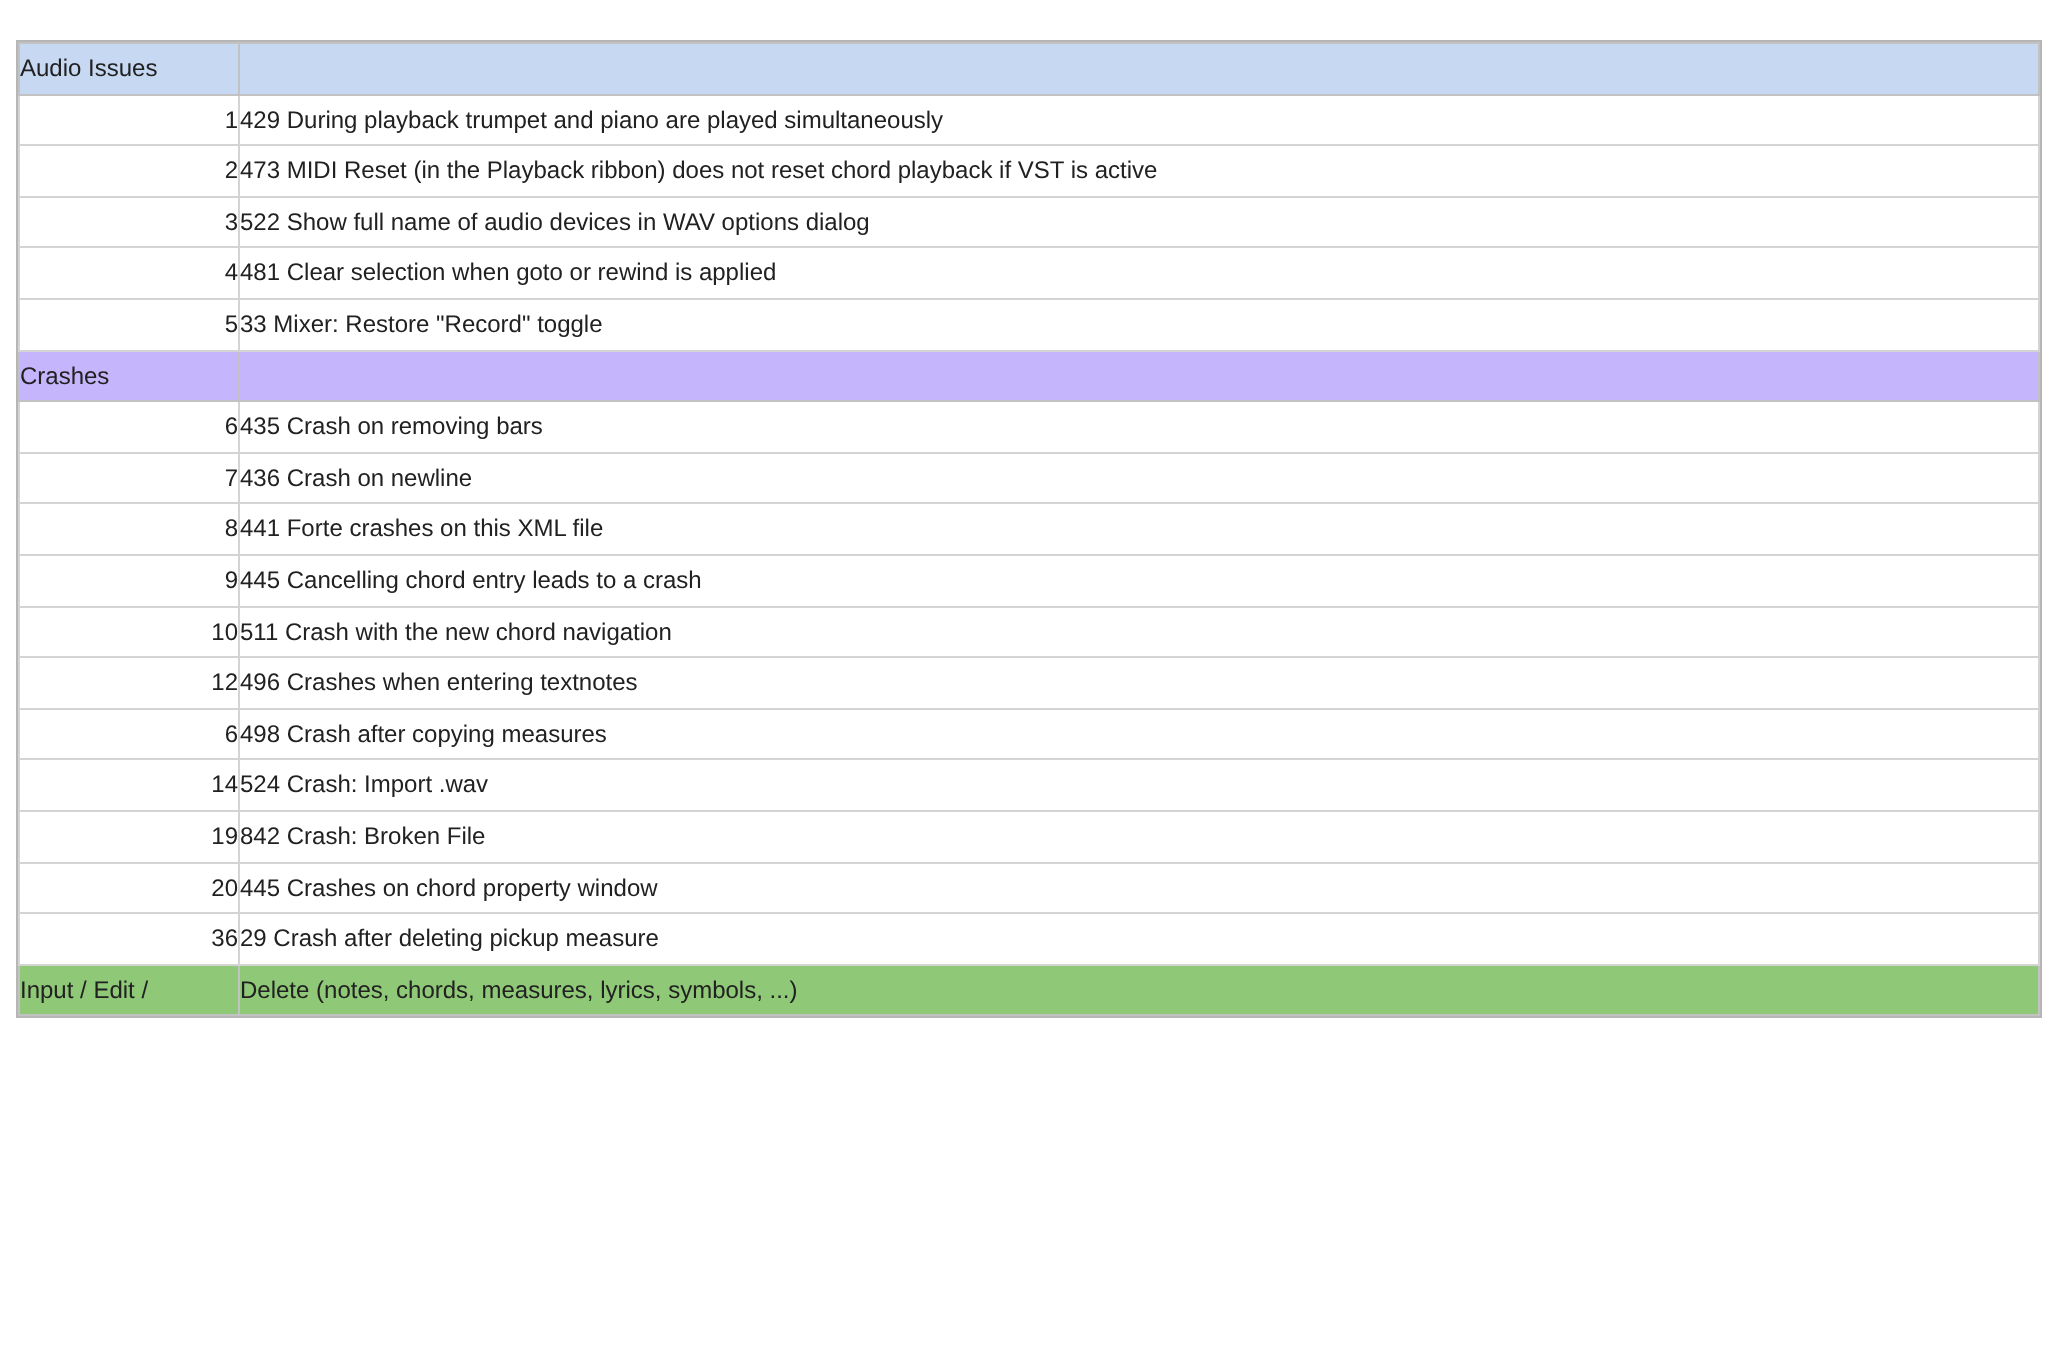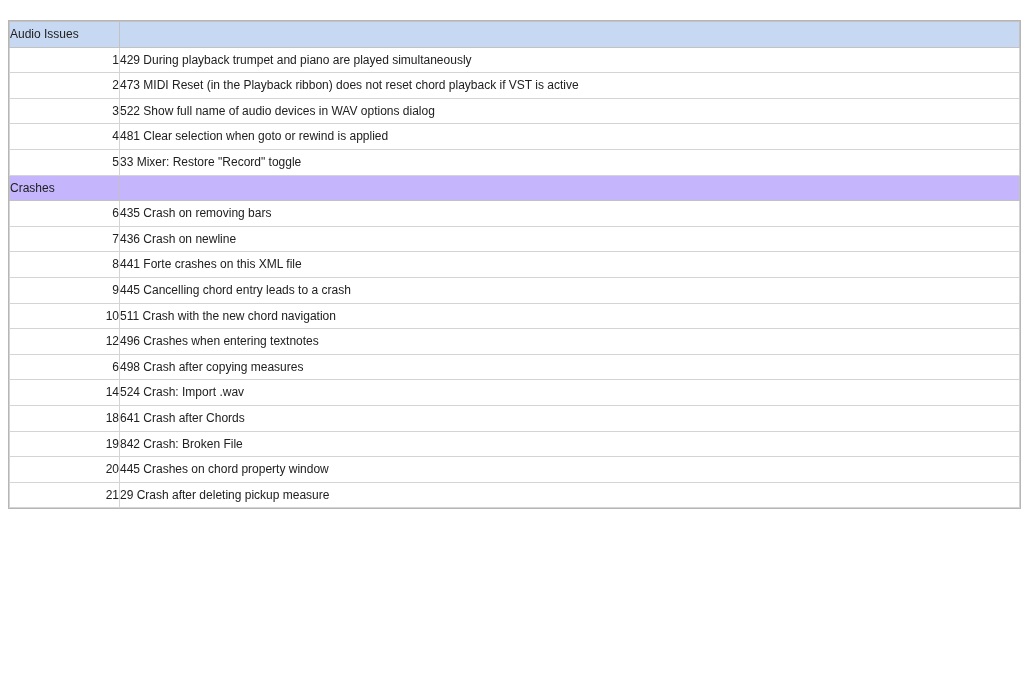--- a/index.html
+++ b/index.html
@@ -104,30 +104,30 @@
         </tr>
         <tr>
           <td class="col-a num">6</td>
           <td class="col-b txt">498 Crash after copying measures</td>
         </tr>
         <tr>
           <td class="col-a num">14</td>
           <td class="col-b txt">524 Crash: Import .wav</td>
         </tr>
         <tr>
-          <td class="col-a num">18</td>
-          <td class="col-b txt">641 Crash after Chords</td>
-        </tr>
-        <tr>
           <td class="col-a num">19</td>
           <td class="col-b txt">842 Crash: Broken File</td>
         </tr>
         <tr>
           <td class="col-a num">20</td>
           <td class="col-b txt">445 Crashes on chord property window</td>
         </tr>
         <tr>
-          <td class="col-a num">21</td>
+          <td class="col-a num">36</td>
           <td class="col-b txt">29 Crash after deleting pickup measure</td>
+        </tr>
+        <tr class="section" style="background: rgb(143, 200, 119);">
+          <td class="col-a head-a">Input / Edit /</td>
+          <td class="col-b head-b">Delete (notes, chords, measures, lyrics, symbols, ...)</td>
         </tr>
       </tbody>
   </table>
 </div>
 
 </body></html>

